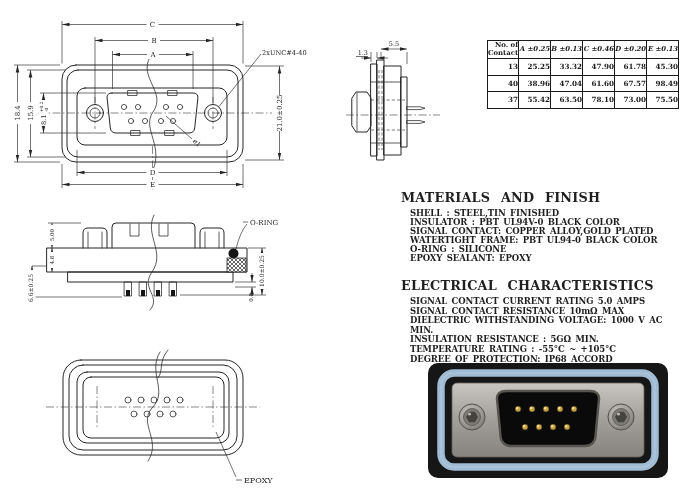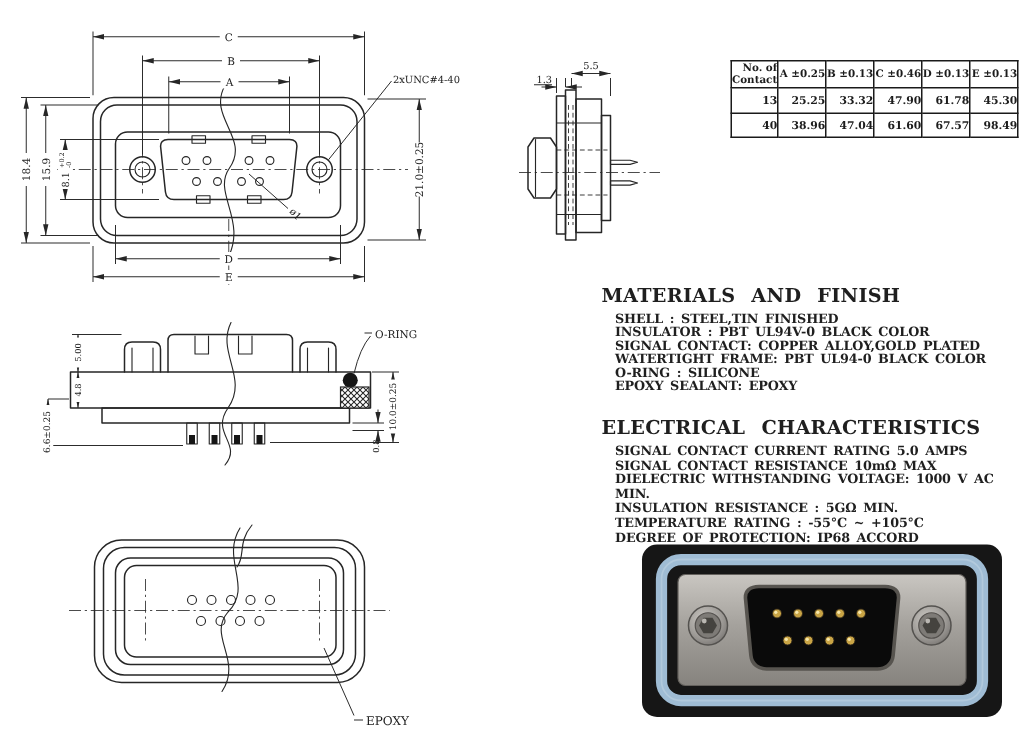--- a/index.html
+++ b/index.html
@@ -12,21 +12,21 @@
   .cl{fill:none;stroke:#262626;stroke-width:0.55;stroke-dasharray:8 2.5 1.5 2.5;}
   .hid{fill:none;stroke:#262626;stroke-width:0.6;stroke-dasharray:3.2 2;}
   .dt{font-family:"DejaVu Serif",serif;font-size:7px;fill:#1c1c1c;}
   .wbg{fill:#ffffff;}
   
   #spec-table{position:absolute;left:487px;top:40px;border-collapse:collapse;table-layout:fixed;}
   #spec-table th,#spec-table td{border:1.4px solid #1a1a1a;font-family:"DejaVu Serif",serif;
     font-weight:bold;color:#1c1c1c;text-align:right;vertical-align:middle;padding:0;}
   #spec-table th{font-size:6.9px;height:17px;line-height:7.5px;}
   #spec-table td{font-size:7.2px;height:15.5px;}
-  .c0{width:30px;} .cn{width:31px;}
+  .c0{width:30px;} .cn{width:31px;font-style:italic;}
   
   .specs{position:absolute;color:#1f1f1f;width:285px;}
   #materials{left:401px;top:190px;}
   #electrical{left:401px;top:278px;}
   .spec-title{font-family:"DejaVu Serif",serif;font-weight:700;font-size:12.8px;letter-spacing:0.2px;word-spacing:6px;}
   .spec-items{margin-top:4px;padding-left:9px;font-family:"DejaVu Serif",serif;font-weight:700;
     font-size:8.5px;letter-spacing:-0.1px;word-spacing:1.6px;}
   #materials .spec-line{line-height:8.9px;}
   #electrical .spec-line{line-height:9.6px;}
 </style>
@@ -373,39 +373,47 @@
   </g>
 </svg>
 
 <table id="spec-table">
   <tbody>
       <tr>
     <th class="c0">No. of Contact</th>
     <th class="cn">A ±0.25</th>
     <th class="cn">B ±0.13</th>
     <th class="cn">C ±0.46</th>
-    <th class="cn">D ±0.13</th>
+    <th class="cn">D ±0.20</th>
     <th class="cn">E ±0.13</th>
   </tr>
   <tr>
     <td>13</td>
     <td>25.25</td>
     <td>33.32</td>
     <td>47.90</td>
     <td>61.78</td>
     <td>45.30</td>
   </tr>
   <tr>
     <td>40</td>
     <td>38.96</td>
     <td>47.04</td>
     <td>61.60</td>
     <td>67.57</td>
     <td>98.49</td>
   </tr>
+  <tr>
+    <td>37</td>
+    <td>55.42</td>
+    <td>63.50</td>
+    <td>78.10</td>
+    <td>73.00</td>
+    <td>75.50</td>
+  </tr>
 </tbody>
   </table>
 
 <div class="specs" id="materials">
   <div class="spec-title">MATERIALS AND FINISH</div>
   <div class="spec-items">
     <div class="spec-line">SHELL : STEEL,TIN FINISHED</div>
     <div class="spec-line">INSULATOR : PBT UL94V-0 BLACK COLOR</div>
     <div class="spec-line">SIGNAL CONTACT: COPPER ALLOY,GOLD PLATED</div>
     <div class="spec-line">WATERTIGHT FRAME: PBT UL94-0 BLACK COLOR</div>

